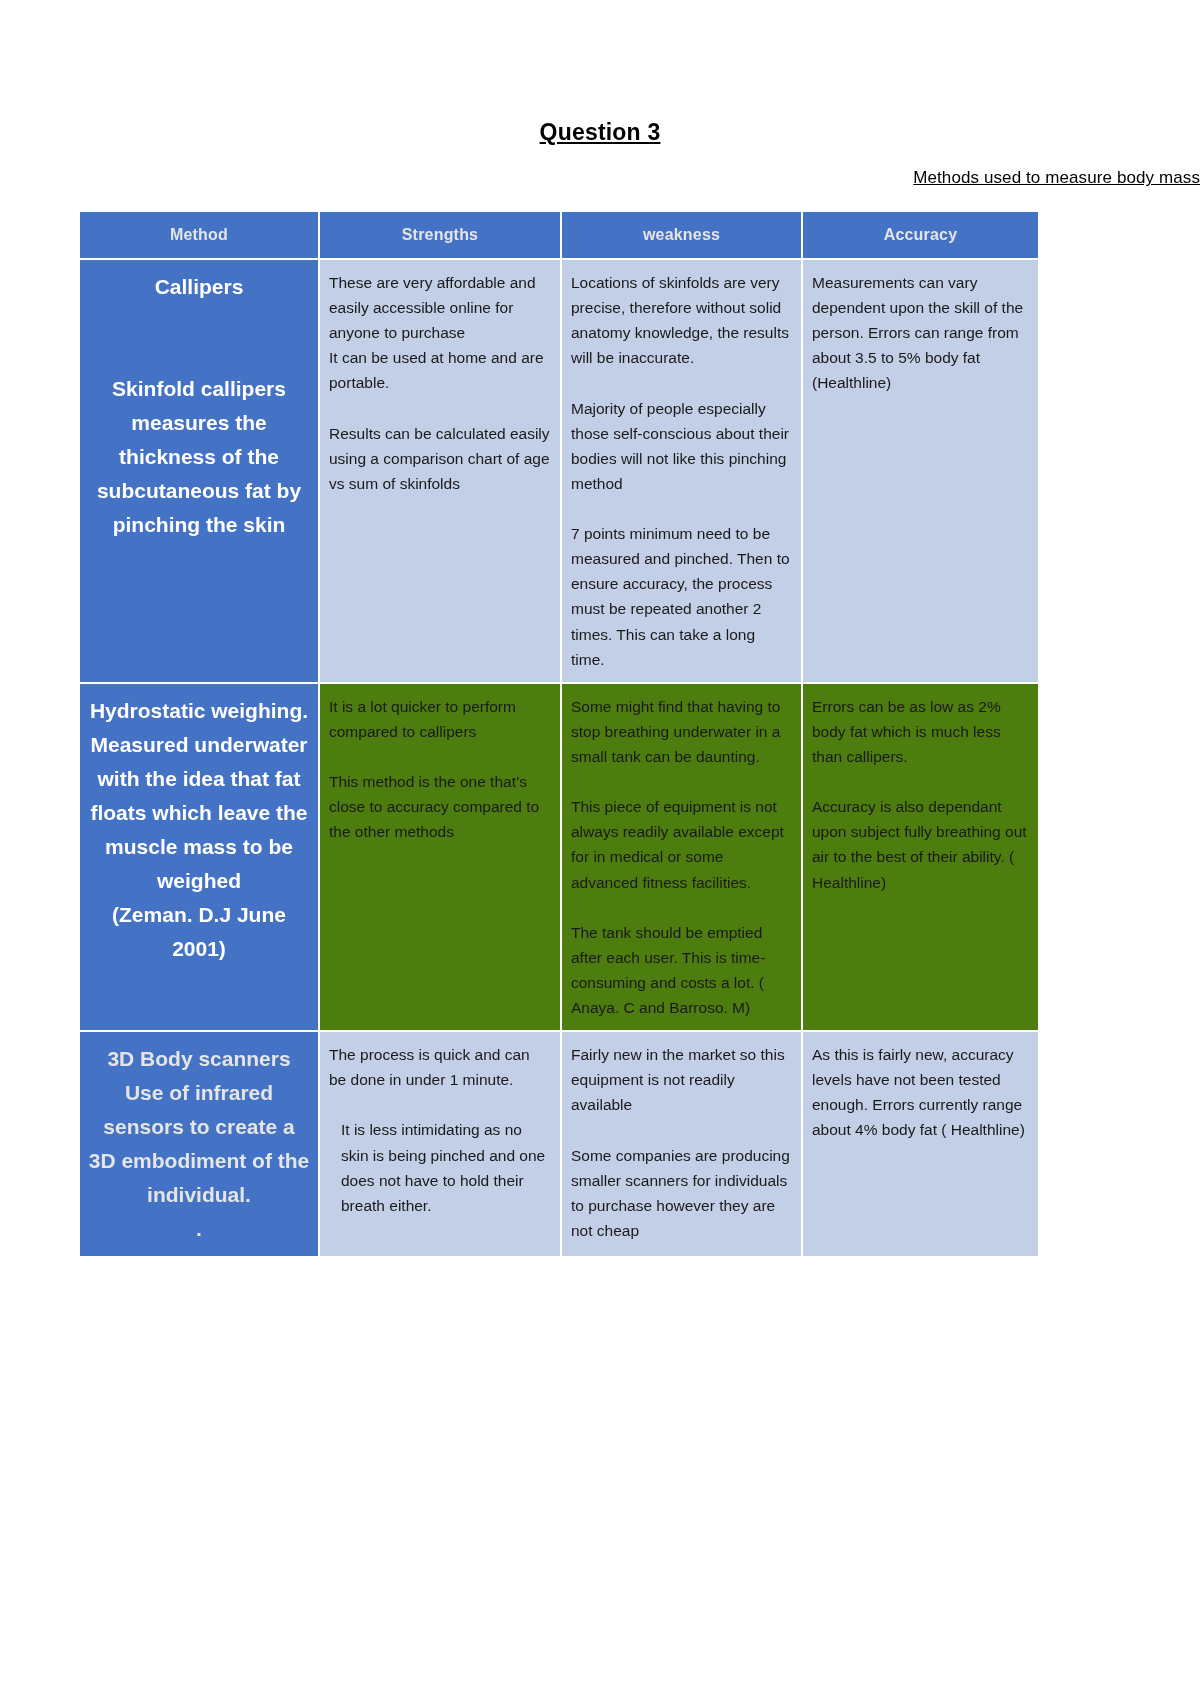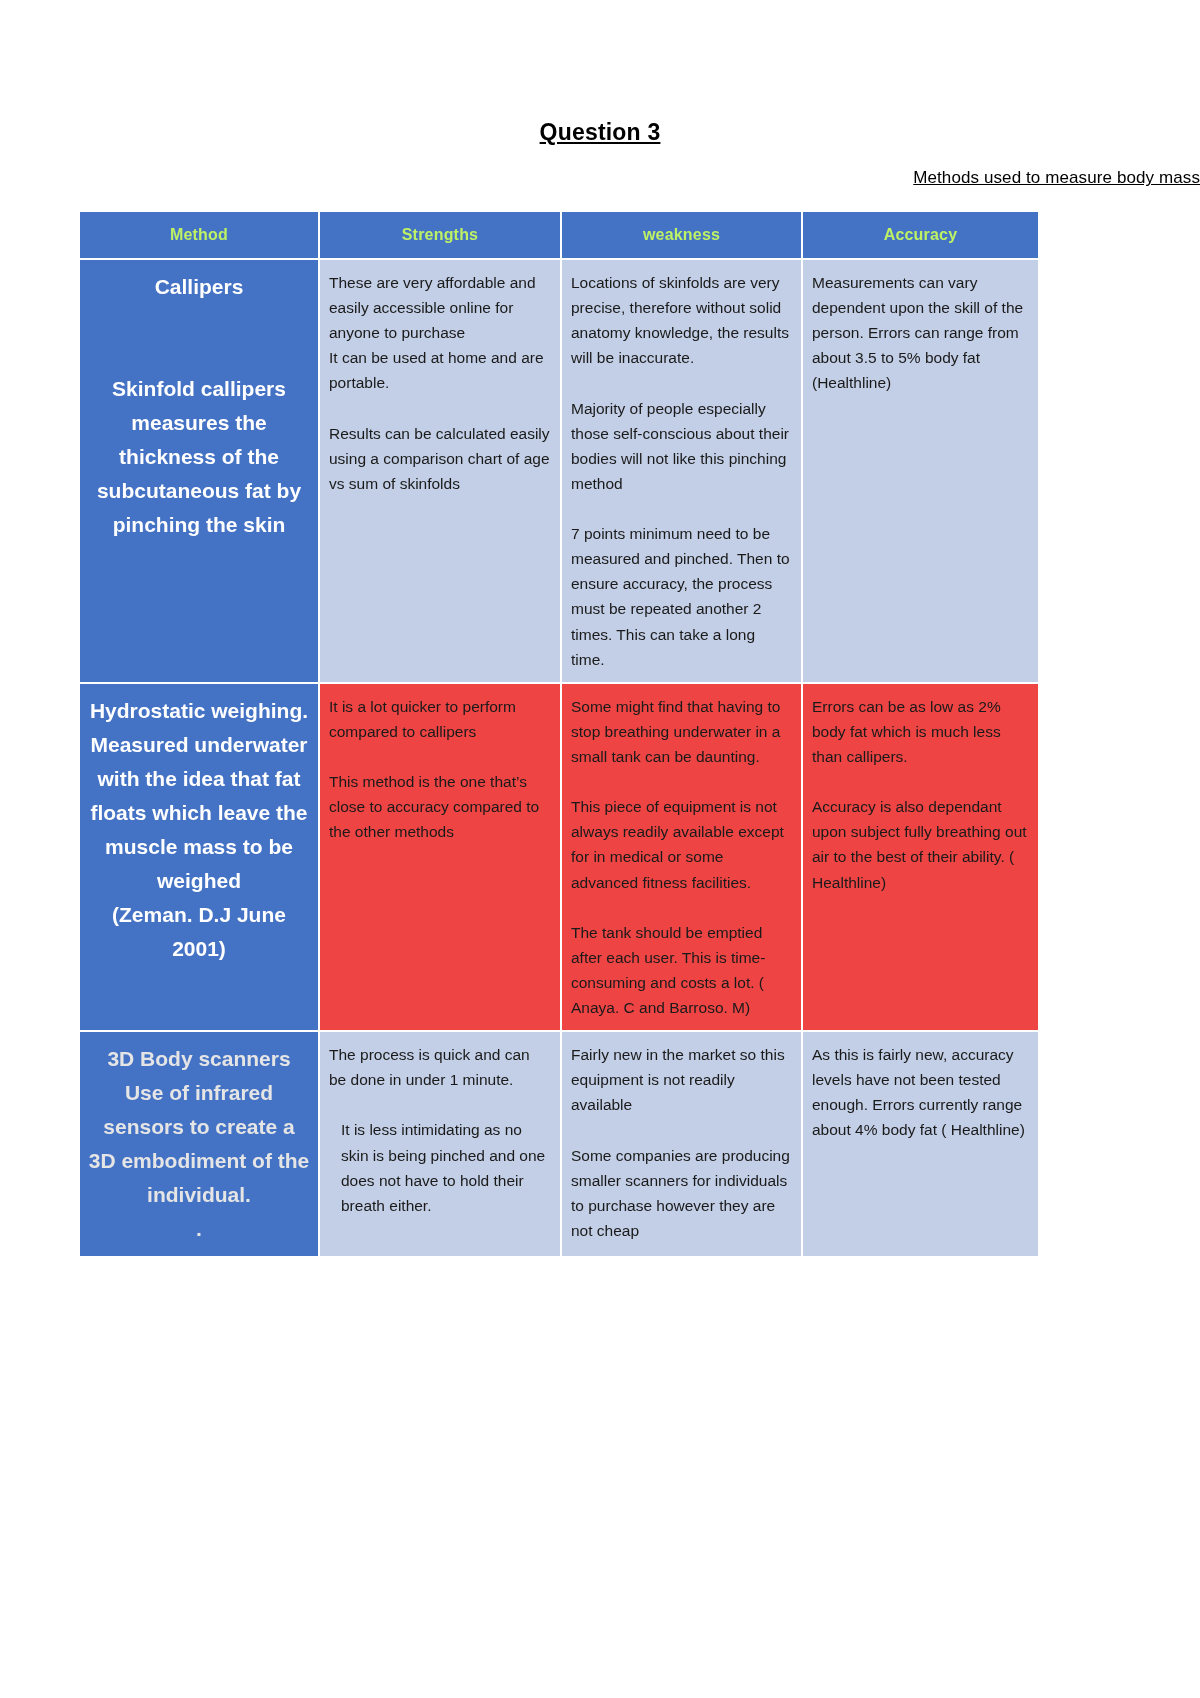--- a/index.html
+++ b/index.html
@@ -48,21 +48,21 @@
     margin-top: 22px;
     table-layout: fixed;
   }
   table.body-table col.c-method   { width: 238px; }
   table.body-table col.c-strength { width: 240px; }
   table.body-table col.c-weak     { width: 239px; }
   table.body-table col.c-acc      { width: 235px; }
 
   th.hdr {
     background: #4472c4;
-    color: #bef264;
+    color: #e5e5e5;
     font-size: 16px;
     font-weight: bold;
     text-align: center;
     padding: 14px 6px 14px 6px;
     vertical-align: middle;
     letter-spacing: 0.2px;
   }
   td.method-cell {
     background: #4472c4;
     color: #ffffff;
@@ -78,21 +78,21 @@
   }
   td.text-cell {
     font-size: 15.5px;
     color: #1a1a1a;
     text-align: left;
     vertical-align: top;
     padding: 10px 10px 10px 9px;
     line-height: 1.62;
   }
   td.tone-a { background: #c3cfe6; }
-  td.tone-b { background: #ef4444; }
+  td.tone-b { background: #4d7c0f; }
 
   .para { margin: 0 0 0 0; }
   .para + .para { margin-top: 1.62em; }
   .spacer-line { display: block; height: 1.62em; }
 </style>
 </head>
 <body>
 
 <div class="page">
 

